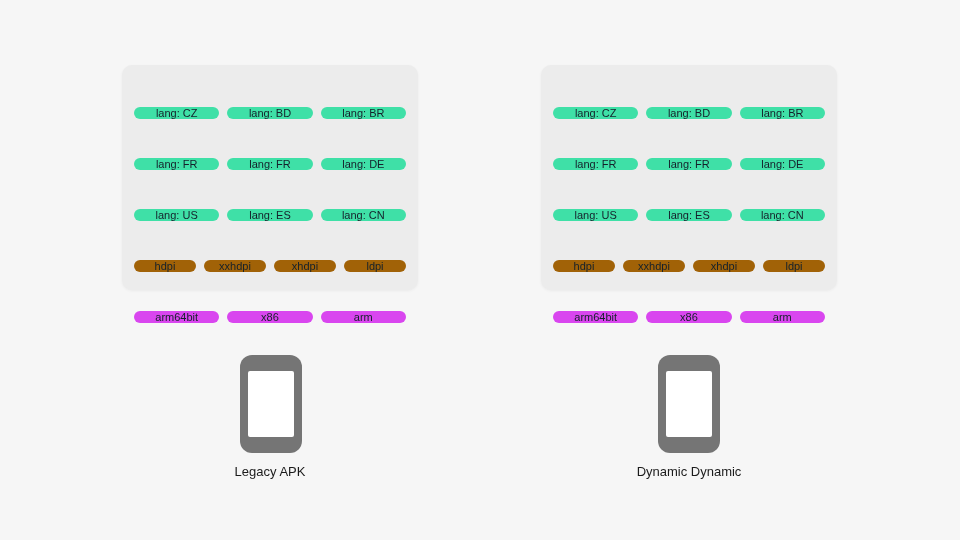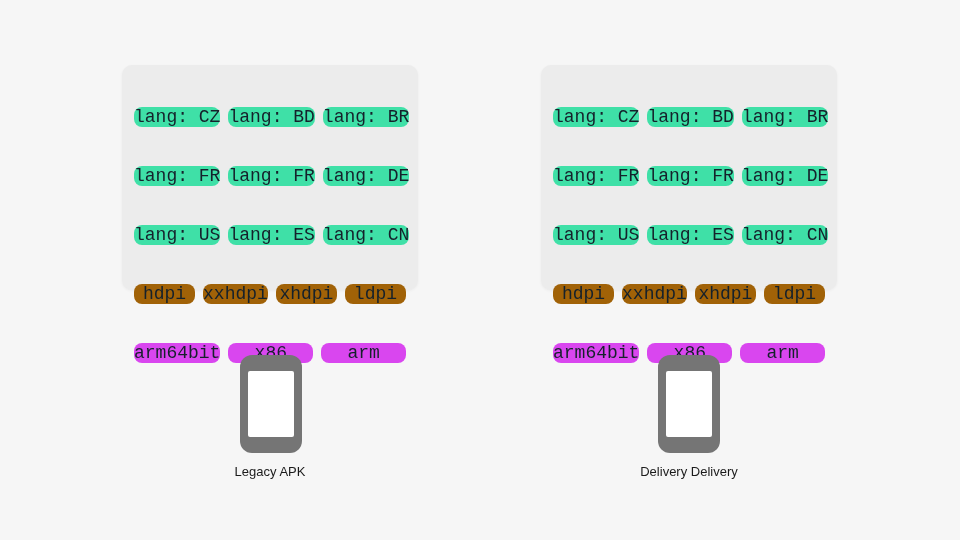--- a/index.html
+++ b/index.html
@@ -33,22 +33,22 @@
     display: flex;
     gap: 8px;
     flex: 1;
   }
   .chip {
     flex: 1;
     display: flex;
     align-items: center;
     justify-content: center;
     border-radius: 8px;
-    font-family: Liberation Mono, monospace;
-    font-size: 18px;
+    font-family: Liberation Sans, sans-serif;
+    font-size: 11px;
     color: #15212b;
     white-space: nowrap;
     margin-top: 29px;
   }
   .chip.green  { background: #3fe0a7; }
   .chip.orange { background: #a16207; }
   .chip.blue   { background: #d946ef; }
 
   .phone {
     position: absolute;
@@ -143,13 +143,13 @@
 </div>
 
 <div class="phone left">
   <div class="screen"></div>
 </div>
 <div class="phone right">
   <div class="screen"></div>
 </div>
 
 <div class="caption left">Legacy APK</div>
-<div class="caption right">Delivery Delivery</div>
+<div class="caption right">Dynamic Dynamic</div>
 
 </body></html>

